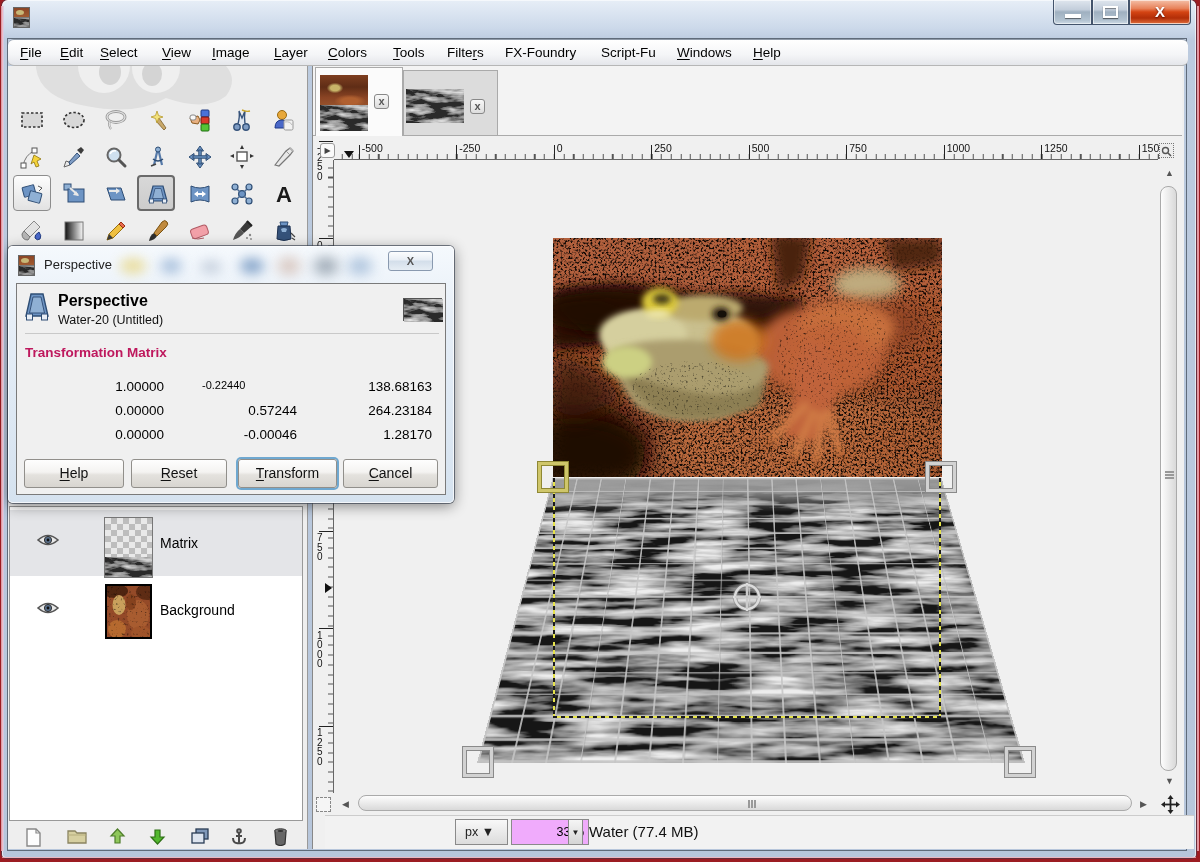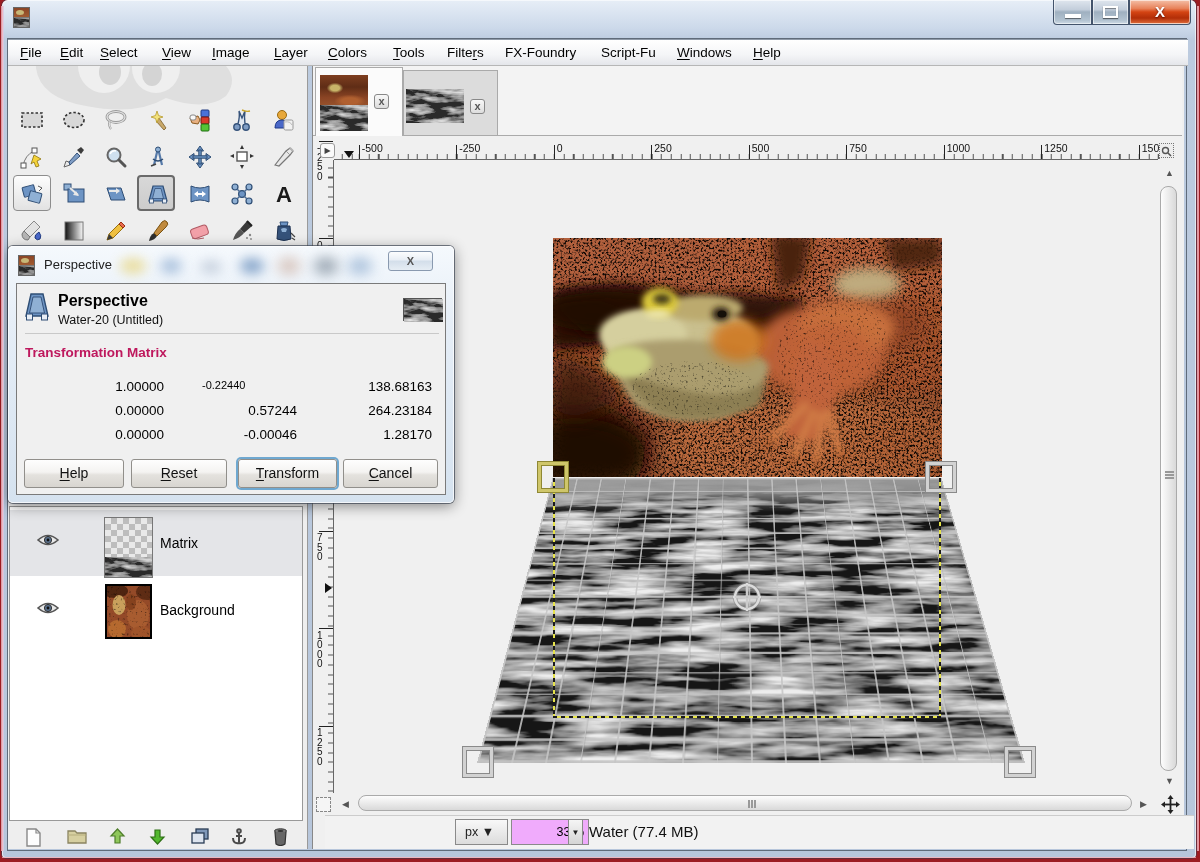--- a/index.html
+++ b/index.html
@@ -19,21 +19,21 @@
 #btnmax { left:1090px; width:37px; border-radius:0;
   background:linear-gradient(180deg,#dfe6ee 0,#c3cedb 40%,#9fb0c0 50%,#b3c3d1 85%,#cfdbe6 100%); }
 #btnclose { left:1127px; width:62px; border-radius:0 0 4px 0;
   background:linear-gradient(180deg,#f4c0a8 0,#e8825a 35%,#d44413 50%,#b22e08 75%,#d86232 95%,#edbf9f 100%); }
 .glyphmin { position:absolute; left:11px; top:14px; width:16px; height:4px; background:#fff; box-shadow:0 1px 1px rgba(0,0,0,.5);}
 .glyphmax { position:absolute; left:10px; top:6px; width:15px; height:12px; border:2px solid #fff; box-shadow:0 1px 1px rgba(0,0,0,.5), inset 0 1px 1px rgba(0,0,0,.4); background:transparent;}
 .glyphx { position:absolute; left:0; top:3px; width:100%; text-align:center; color:#fff; font-size:15px; font-weight:bold; text-shadow:0 1px 2px rgba(60,0,0,.8); font-family:"Liberation Sans",sans-serif;}
 
 #menubar { position:absolute; left:6px; top:39px; width:1180px; height:27px;
   background:linear-gradient(180deg,#ffffff 0,#f4f5f7 60%,#e4e6ea 100%);
-  border-top:1px solid #8f9aa8; border-bottom:1px solid #b6b6b6; }
+  border-top:1px solid #8f9aa8; border-bottom:1px solid #b6b6b6;border-radius:6px; }
 #menubar .mi { position:absolute; top:5px; font-size:13.5px; color:#000; }
 #menubar .mi u { text-decoration-thickness:1px; text-underline-offset:2px;}
 
 #leftpanel { position:absolute; left:6px; top:66px; width:300px; height:783px; background:#eeeeee; border-right:1px solid #9a9a9a;}
 
 #wilber { position:absolute; left:0px; top:0px; width:290px; height:120px; overflow:hidden; opacity:1;}
 
 .tool { position:absolute; width:34px; height:32px; }
 .toolsel { position:absolute; width:38px; height:36px; border:1px solid #8d8d8d; border-radius:4px; background:linear-gradient(180deg,#fdfdfd,#e2e2e2);}
 .toolsel2 { position:absolute; width:38px; height:36px; border:2px solid #6a6a6a; border-radius:4px; background:linear-gradient(180deg,#d8d8d8,#cccccc);}

